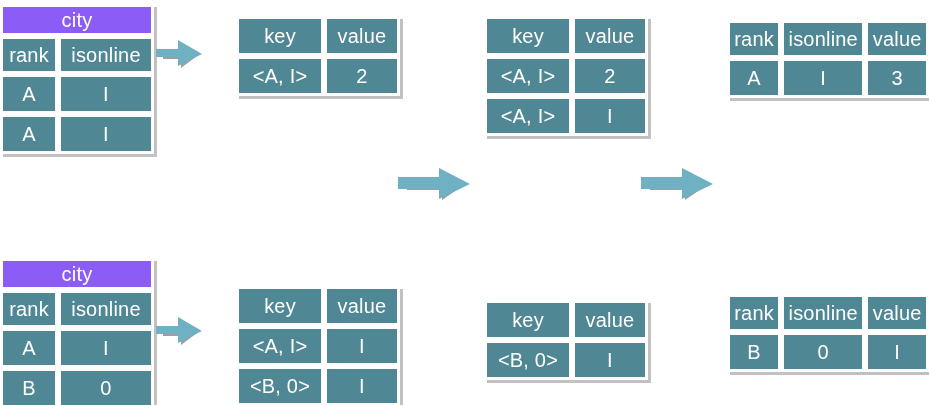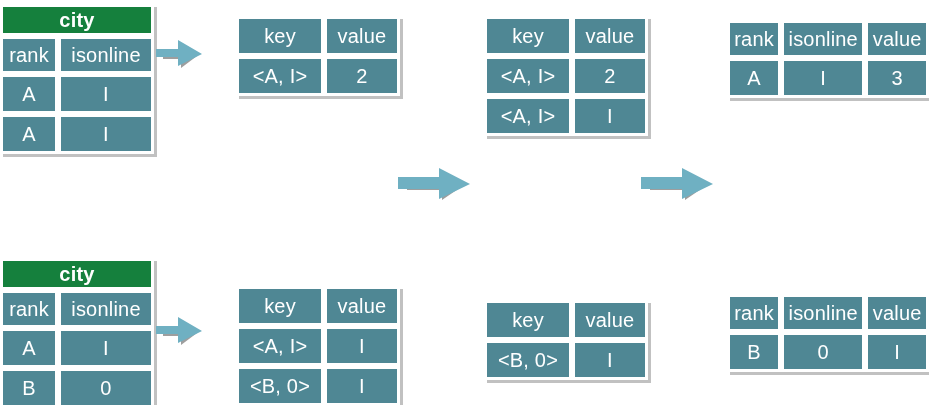--- a/index.html
+++ b/index.html
@@ -29,22 +29,21 @@
     text-align: center;
     vertical-align: middle;
     border: 3px solid #ffffff;
     font-size: 20px;
     line-height: 1;
     white-space: nowrap;
     font-weight: 400;
     letter-spacing: 0.2px;
   }
   .tbl .cell.title {
-    background: #15803d;
-    font-weight: bold;
+    background: #8b5cf6;
   }
   .tbl .cell.hdr {
     background: #4f8794;
   }
 
   
   .arrow {
     position: absolute;
   }
   .arrow svg { display: block; }

